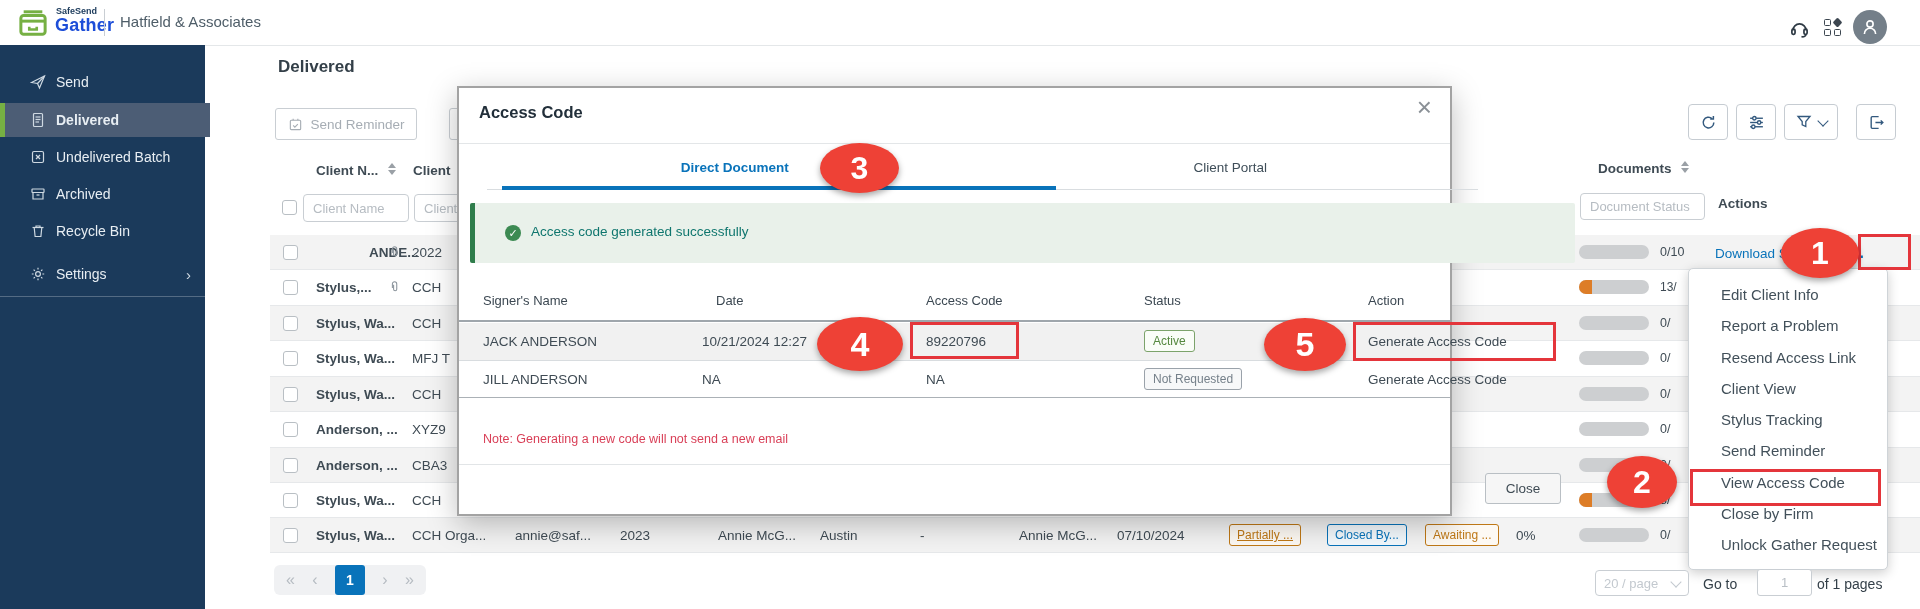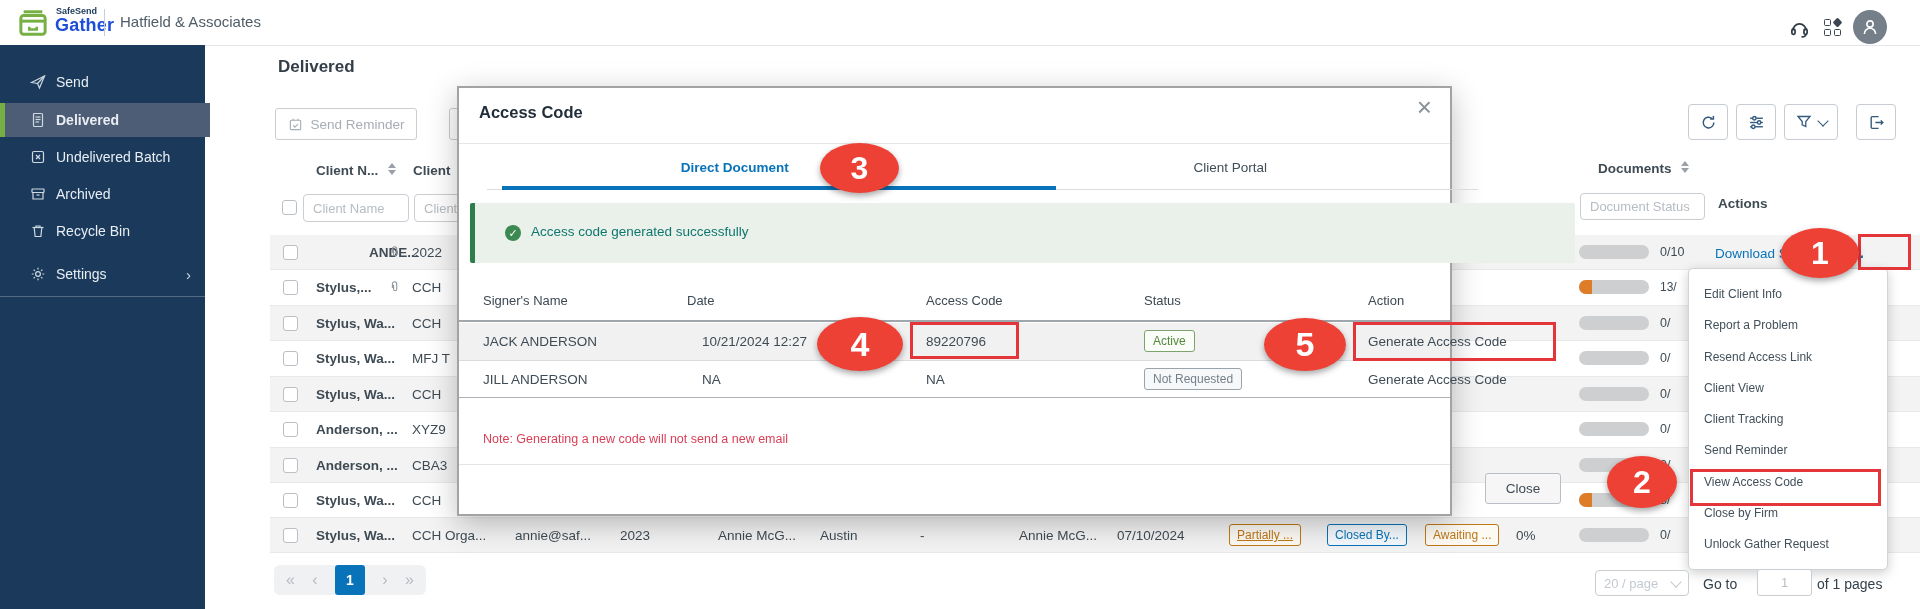--- a/index.html
+++ b/index.html
@@ -60,21 +60,21 @@
   .sizer{position:absolute;left:1595px;top:570px;width:94px;height:26px;border:1px solid #c9ced3;border-radius:4px;background:#fff;
          box-sizing:border-box;display:flex;align-items:center;justify-content:space-between;padding:0 8px;color:#c3c9cf;font-size:13px;z-index:25;}
   .chev{width:7px;height:7px;border-right:1.6px solid #c3c9cf;border-bottom:1.6px solid #c3c9cf;transform:rotate(45deg);margin-top:-3px;}
   .goto-label{position:absolute;font-size:14px;color:#333f48;z-index:25;}
   .goto-input{position:absolute;left:1757px;top:569px;width:55px;height:27px;border:1px solid #c9ced3;border-radius:3px;box-sizing:border-box;
               display:flex;align-items:center;justify-content:center;font-size:13px;color:#b9bfc5;background:#fff;z-index:25;}
 
   
   .ctxmenu{position:absolute;left:1688px;top:268px;width:200px;height:302px;background:#fff;border:1px solid #cfd4d8;border-radius:5px;
            box-shadow:0 3px 12px rgba(0,0,0,.2);z-index:20;padding-top:10px;box-sizing:border-box;}
-  .ctxitem{height:31.3px;line-height:31.3px;padding-left:15px;font-size:12px;color:#42505a;cursor:pointer;white-space:nowrap;}
+  .ctxitem{height:31.3px;line-height:31.3px;padding-left:32px;font-size:15px;color:#42505a;cursor:pointer;white-space:nowrap;}
 
   
   .modal{position:absolute;left:457px;top:86px;width:995px;height:430px;background:#fff;border:2px solid #a3a3a3;
          box-shadow:0 8px 28px rgba(0,0,0,.25);z-index:10;box-sizing:border-box;}
   .modal-title{position:absolute;left:20px;top:15px;font-size:16.5px;font-weight:700;color:#222f3a;}
   .modal-x{position:absolute;right:18px;top:6px;font-size:26px;color:#8a9096;cursor:pointer;line-height:1;}
   .modal-headdiv{position:absolute;left:0;top:55px;width:100%;height:1px;background:#e3e6e8;}
   .tabrow{position:absolute;left:0;top:56px;width:100%;height:46px;border-bottom:1px solid #d9dde0;box-sizing:border-box;margin-left:28px;}
   .tab{position:absolute;top:0;height:46px;width:50%;display:flex;align-items:center;justify-content:center;font-size:13.5px;cursor:pointer;}
   .tab.active{color:#0973ba;font-weight:700;}
@@ -413,21 +413,21 @@
   </div>
   <div class="goto-label" style="left:1703px;top:576px">Go to</div>
   <div class="goto-input">1</div>
   <div class="goto-label" style="left:1817px;top:576px">of 1  pages</div>
 
   <div class="ctxmenu">
     <div class="ctxitem">Edit Client Info</div>
     <div class="ctxitem">Report a Problem</div>
     <div class="ctxitem">Resend Access Link</div>
     <div class="ctxitem">Client View</div>
-    <div class="ctxitem">Client Tracking</div>
+    <div class="ctxitem">Stylus Tracking</div>
     <div class="ctxitem">Send Reminder</div>
     <div class="ctxitem">View Access Code</div>
     <div class="ctxitem">Close by Firm</div>
     <div class="ctxitem">Unlock Gather Request</div>
   </div>
 
   <div class="modal">
     <div class="modal-title">Access Code</div>
     <div class="modal-x">×</div>
     <div class="modal-headdiv"></div>
@@ -441,21 +441,21 @@
       </div>
       <div class="tab-underline"></div>
     </div>
 
     <div class="banner">
       <div class="banner-ico">✓</div>
       <div class="banner-text">Access code generated successfully</div>
     </div>
 
     <div class="mth" style="left:24px">Signer's Name</div>
-    <div class="mth" style="left:228px">Date</div>
+    <div class="mth" style="left:257px">Date</div>
     <div class="mth" style="left:467px">Access Code</div>
     <div class="mth" style="left:685px">Status</div>
     <div class="mth" style="left:909px">Action</div>
     <div class="mline-thick"></div>
 
     <div class="mrow" style="top:235px;background:#f1f1f1">
       <div class="mcell" style="left:24px">JACK ANDERSON</div>
       <div class="mcell" style="left:243px">10/21/2024 12:27</div>
       <div class="mcell" style="left:467px">89220796</div>
       <div class="mcell" style="left:685px;line-height:normal;top:7px">

